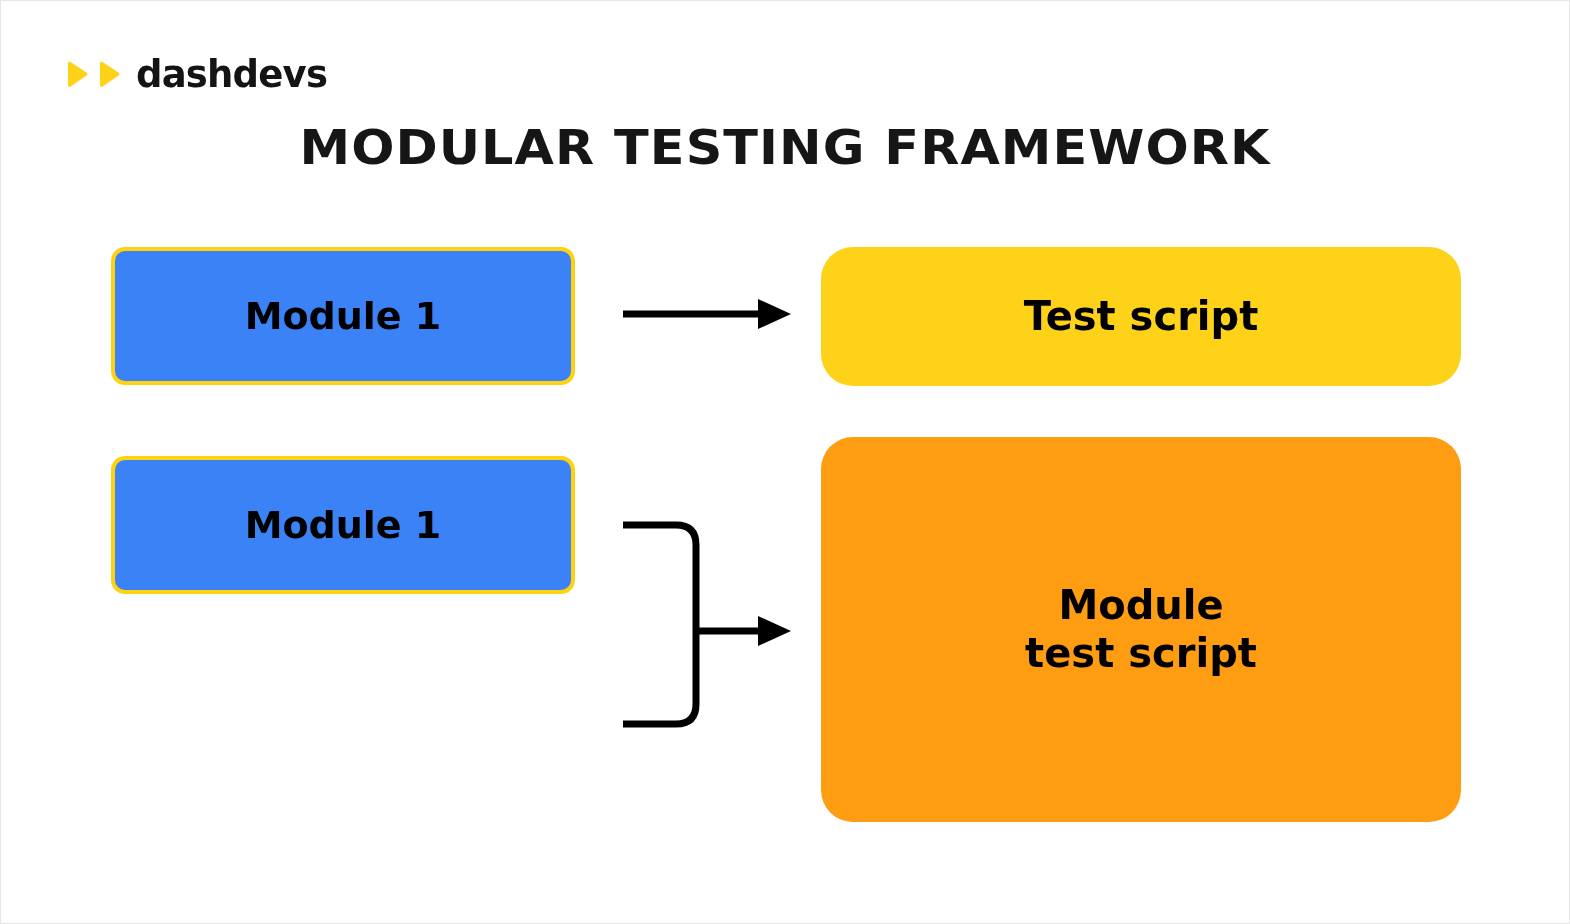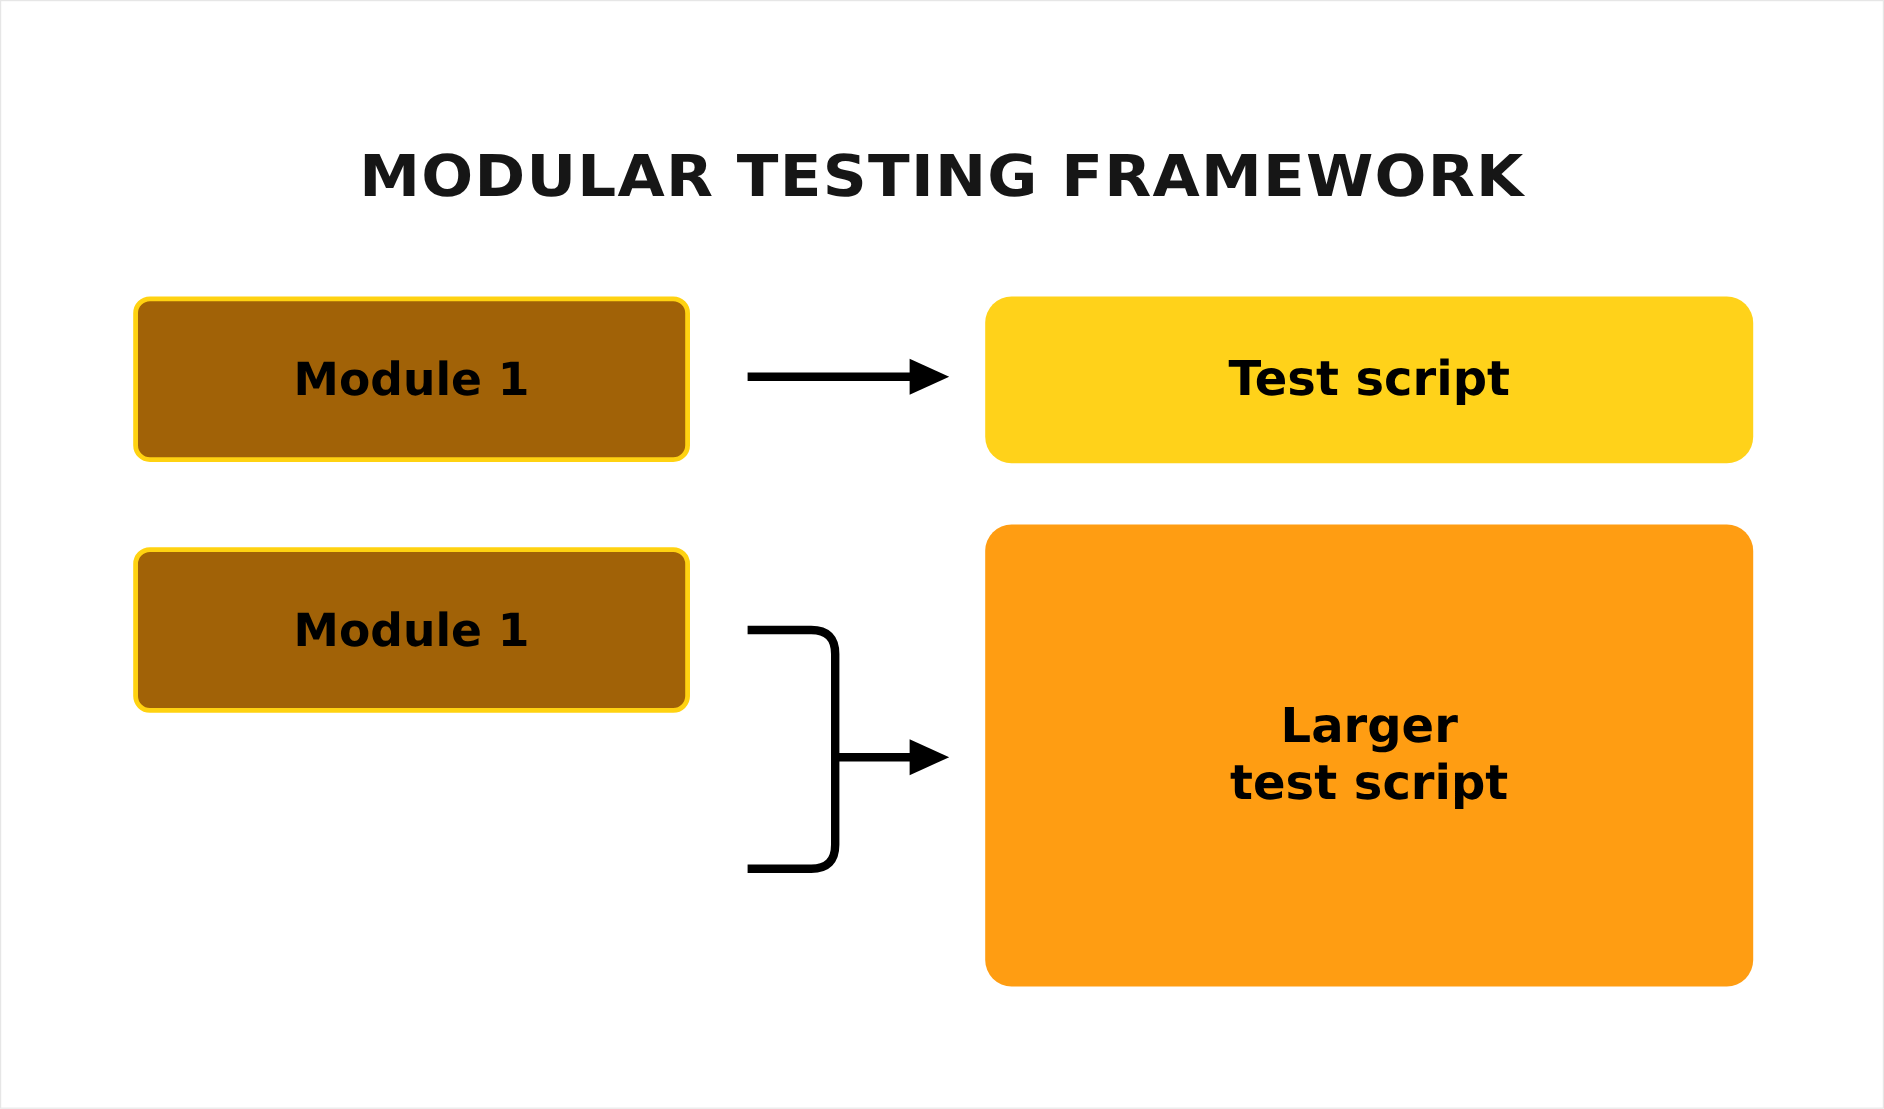--- a/index.html
+++ b/index.html
@@ -69,33 +69,33 @@
     text-align: center;
     color: #000000;
     font-family: "DejaVu Sans", sans-serif;
     font-weight: bold;
     line-height: 1.18;
   }
   .module-box {
     left: 110px;
     width: 464px;
     height: 138px;
-    background: #a16207;
+    background: #3b82f6;
     border: 4px solid #FFD211;
     border-radius: 14px;
     font-size: 38px;
   }
   .module-1a { top: 246px; }
   .module-1b { top: 455px; }
   .module-n  { top: 665px; }
 
   .out-box {
     left: 820px;
     width: 640px;
-    border-radius: 22px;
+    border-radius: 32px;
     font-size: 40px;
   }
   .test-script {
     top: 246px;
     height: 139px;
     background: #FFD21A;
   }
   .larger-script {
     top: 436px;
     height: 385px;
@@ -110,33 +110,44 @@
     width: 1570px;
     height: 924px;
     pointer-events: none;
   }
 </style>
 </head>
 <body>
 
 <div class="canvas">
 
+  <div class="logo">
+    <span class="logo-marks">
+      <svg width="26" height="30" viewBox="0 0 26 30" aria-hidden="true">
+        <path d="M4 3.5 Q4 0.5 6.6 2 L22.4 12.6 Q24.6 14.2 22.4 15.8 L6.6 26.4 Q4 27.9 4 24.9 Z" fill="#FFD21A"></path>
+      </svg>
+      <svg width="26" height="30" viewBox="0 0 26 30" aria-hidden="true">
+        <path d="M4 3.5 Q4 0.5 6.6 2 L22.4 12.6 Q24.6 14.2 22.4 15.8 L6.6 26.4 Q4 27.9 4 24.9 Z" fill="#FFD21A"></path>
+      </svg>
+    </span>
+    <span class="logo-word">dashdevs</span>
+  </div>
 
   <div class="title">MODULAR TESTING FRAMEWORK</div>
 
   <div class="box module-box module-1a">Module 1</div>
 
   <div class="box module-box module-1b">Module 1</div>
 
 
   <div class="box out-box test-script">Test script</div>
 
   <div class="box out-box larger-script">
     <span>
-      <span>Larger</span><br>
+      <span>Module</span><br>
       <span>test script</span>
     </span>
   </div>
 
   <svg class="connector" viewBox="0 0 1570 924">
 
     <g>
       <line x1="622" y1="313" x2="762" y2="313" stroke="#000" stroke-width="7"></line>
       <path d="M757 298 L790 313 L757 328 Z" fill="#000"></path>
     </g>

